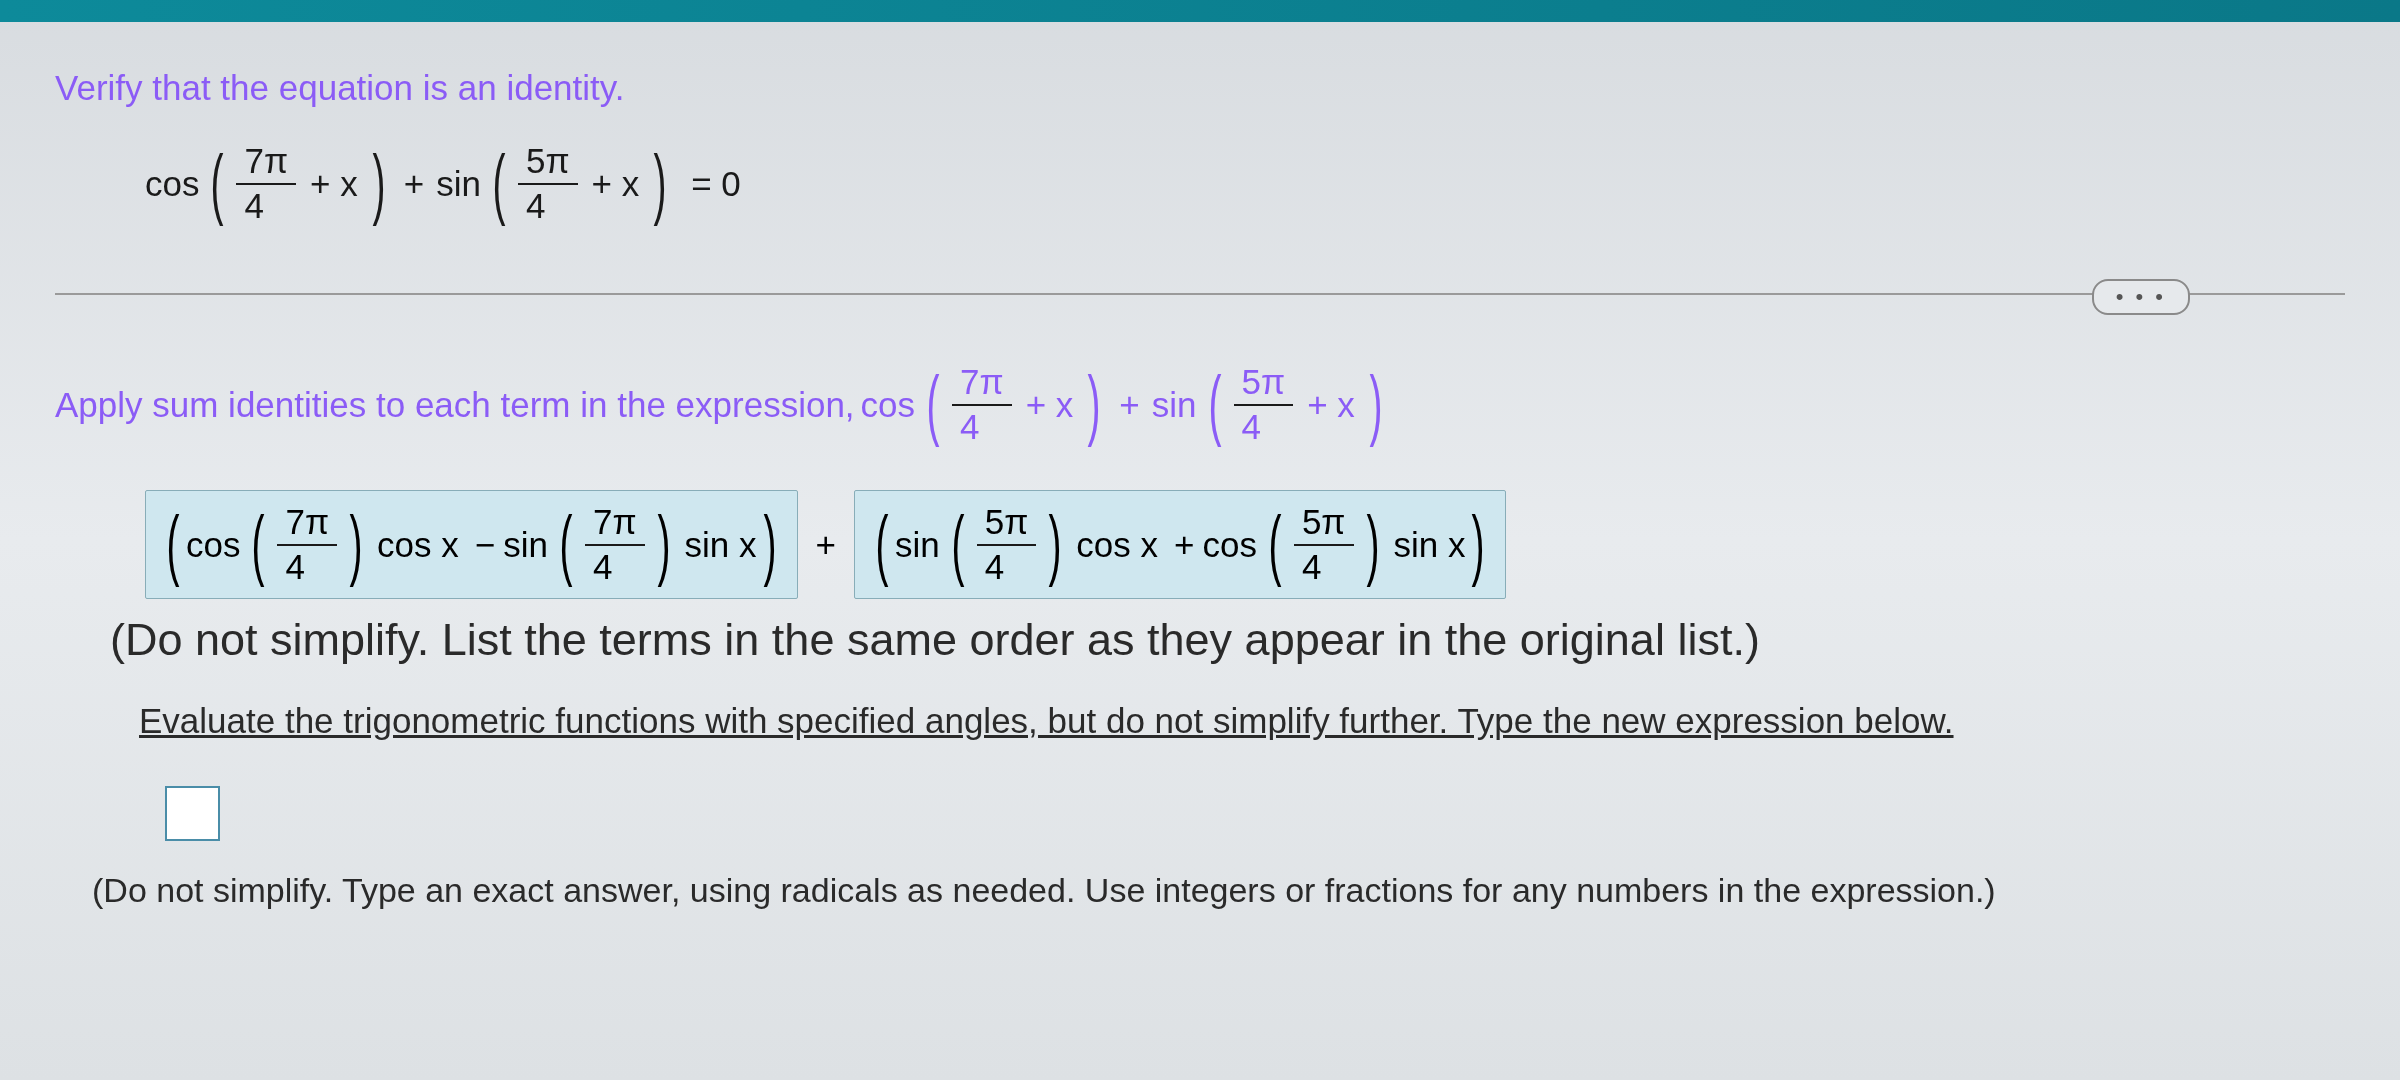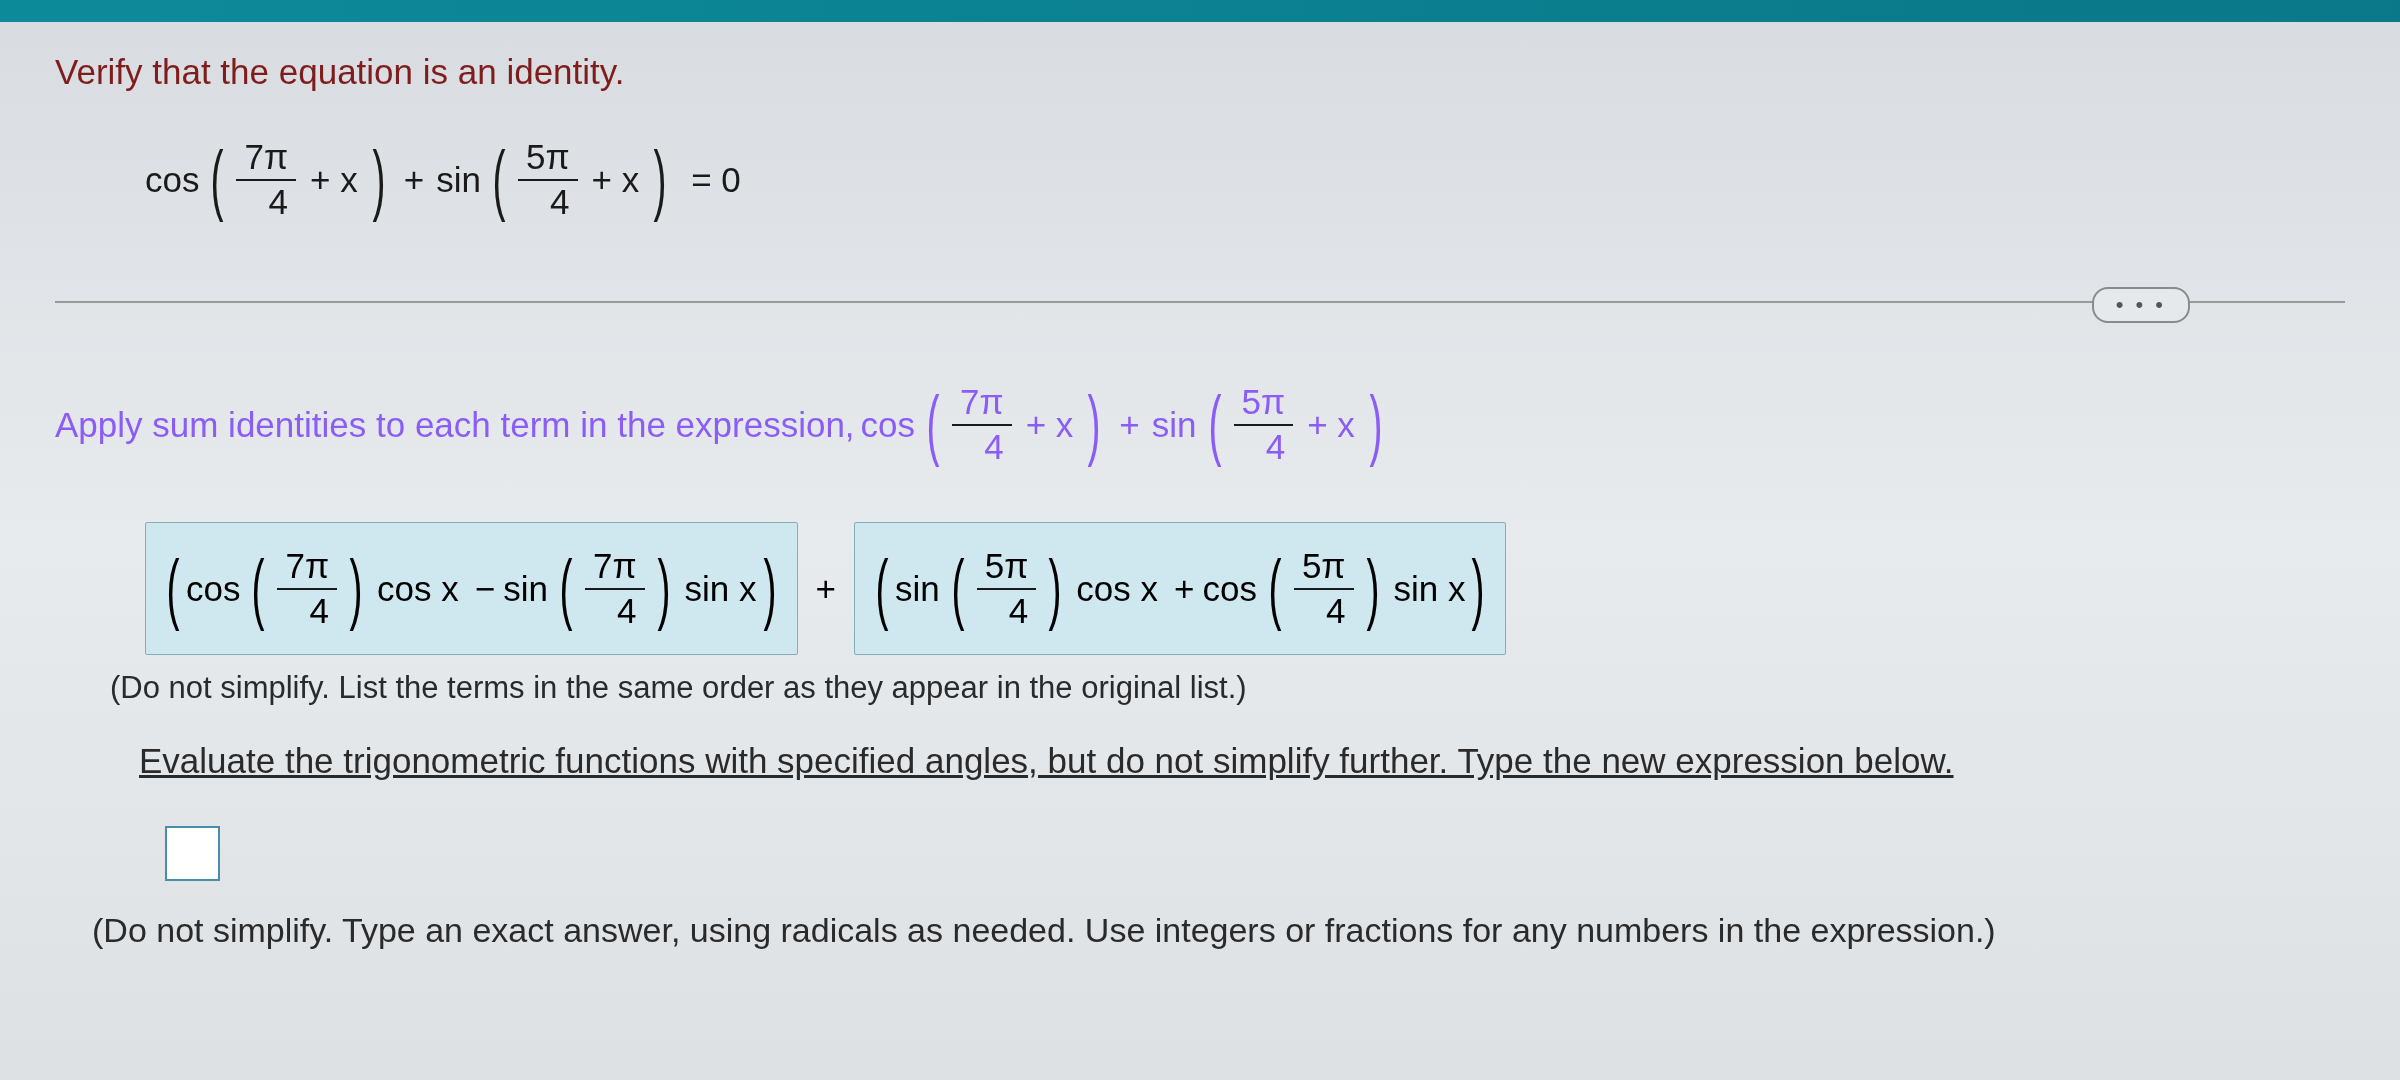--- a/index.html
+++ b/index.html
@@ -22,22 +22,23 @@
       background: linear-gradient(to right, #0d8a9a, #0a7888);
       width: 100%;
     }
     
     .content {
       padding: 30px 55px;
     }
     
     .prompt {
       font-size: 35px;
-      color: #7f1d1d;
+      color: #8b5cf6;
       margin-bottom: 30px;
+      margin-top: 16px;
     }
     
     .equation-line {
       display: flex;
       align-items: center;
       font-size: 35px;
       color: #1a1a1a;
       margin-left: 90px;
       margin-bottom: 50px;
     }
@@ -56,23 +57,23 @@
       font-size: 78px;
       font-weight: 100;
       line-height: 0.8;
       transform: scaleX(0.5);
       display: inline-block;
     }
     
     .frac {
       display: inline-flex;
       flex-direction: column;
-      align-items: flex-end;
+      align-items: flex-start;
       vertical-align: middle;
-      margin: 16px 6px;
+      margin: 4px 6px;
     }
     
     .frac .num {
       border-bottom: 2px solid #1a1a1a;
       padding: 0 8px 2px 8px;
       line-height: 1.1;
     }
     
     .frac .den {
       padding: 2px 8px 0 8px;
@@ -141,21 +142,21 @@
       padding: 8px 14px;
       border-radius: 2px;
     }
     
     .plus-between {
       margin: 0 18px;
       font-size: 35px;
     }
     
     .sub-note {
-      font-size: 31px;
+      font-size: 45px;
       color: #2a2a2a;
       margin-left: 55px;
       margin-bottom: 35px;
     }
     
     .eval-instruction {
       font-size: 35px;
       color: #2a2a2a;
       margin-left: 84px;
       margin-bottom: 45px;

